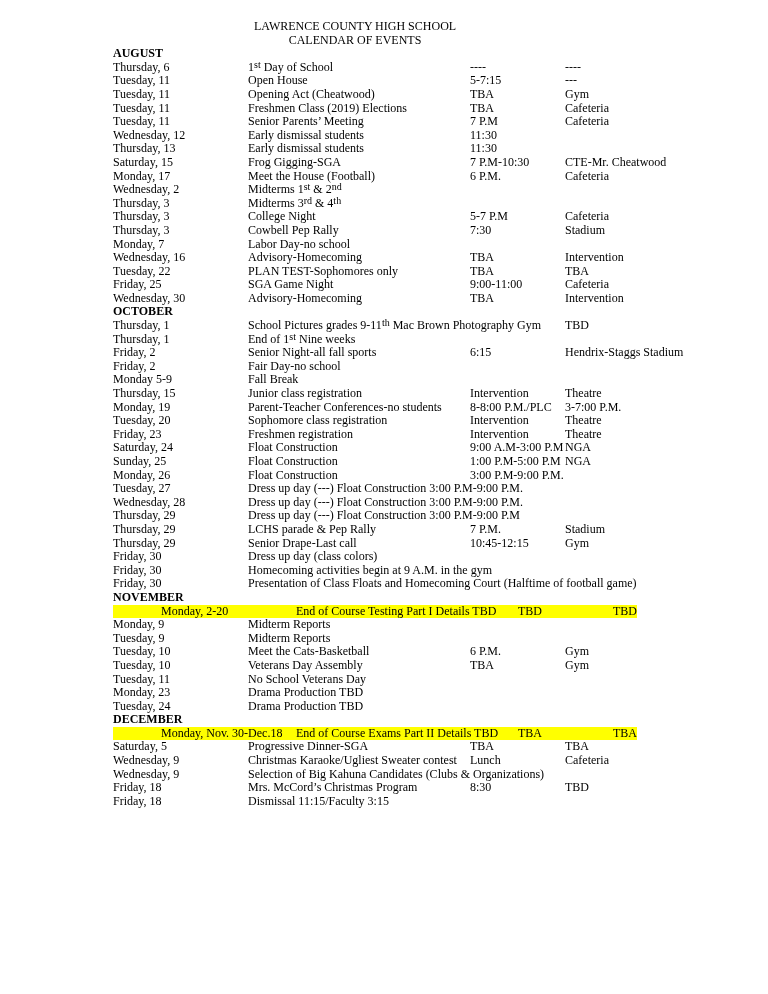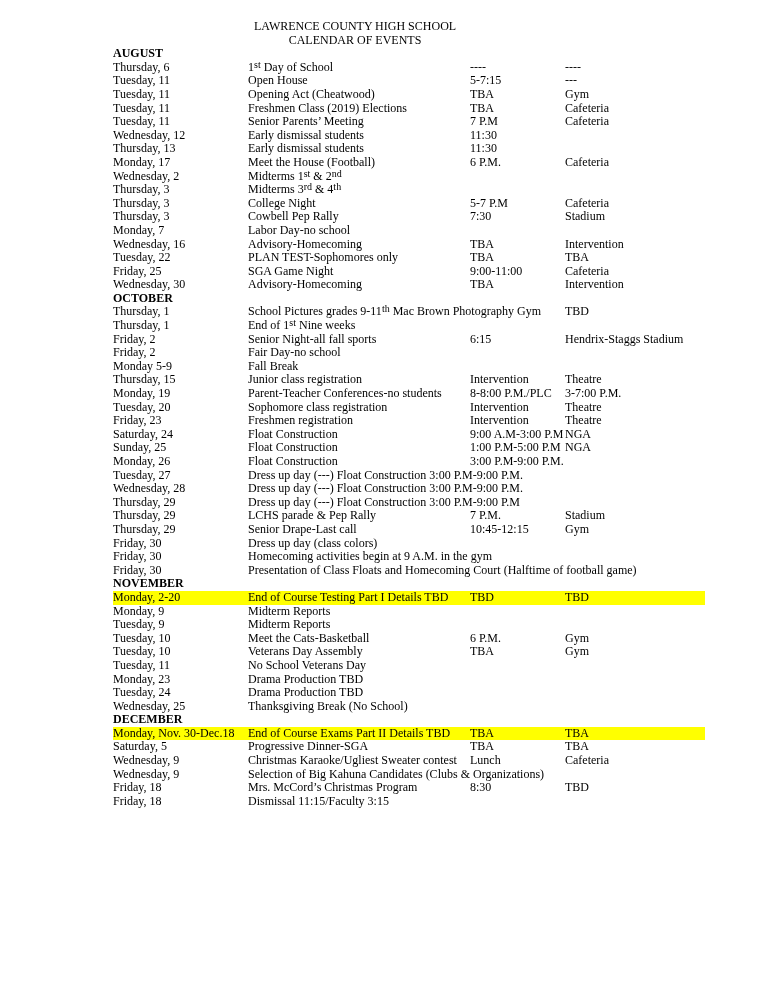--- a/index.html
+++ b/index.html
@@ -24,22 +24,23 @@
   .cal {
     margin-left: 113px;
     width: 610px;
   }
   .month { font-weight: bold; }
   .row {
     display: grid;
     grid-template-columns: 135px 222px 95px 1fr;
   }
   .row.hl {
-    width: 592px;
+    width: 524px;
     background: var(--hl, #ffff00);
+    padding-left: 48px;
   }
   .c { white-space: nowrap; }
   sup { font-size: 10px; line-height: 0; vertical-align: 3px; }
 </style>
 </head>
 <body>
 
 <div class="page">
   <div class="header">
     <div>LAWRENCE COUNTY HIGH SCHOOL</div>
@@ -83,20 +84,26 @@
         <div class="c time">11:30</div>
         <div class="c location"></div>
       </div>
       <div class="row">
         <div class="c date">Thursday, 13</div>
         <div class="c event">Early dismissal students</div>
         <div class="c time">11:30</div>
         <div class="c location"></div>
       </div>
       <div class="row">
+        <div class="c date">Saturday, 15</div>
+        <div class="c event">Frog Gigging-SGA</div>
+        <div class="c time">7 P.M-10:30</div>
+        <div class="c location">CTE-Mr. Cheatwood</div>
+      </div>
+      <div class="row">
         <div class="c date">Monday, 17</div>
         <div class="c event">Meet the House (Football)</div>
         <div class="c time">6 P.M.</div>
         <div class="c location">Cafeteria</div>
       </div>
       <div class="row">
         <div class="c date">Wednesday, 2</div>
         <div class="c event">Midterms 1<sup>st</sup> &amp; 2<sup>nd</sup></div>
         <div class="c time"></div>
         <div class="c location"></div>
@@ -312,26 +319,20 @@
         <div class="c event">Drama Production TBD</div>
         <div class="c time"></div>
         <div class="c location"></div>
       </div>
       <div class="row">
         <div class="c date">Tuesday, 24</div>
         <div class="c event">Drama Production TBD</div>
         <div class="c time"></div>
         <div class="c location"></div>
       </div>
-      <div class="row">
-        <div class="c date">Wednesday, 25</div>
-        <div class="c event">Thanksgiving Break (No School)</div>
-        <div class="c time"></div>
-        <div class="c location"></div>
-      </div>
       <div class="month">DECEMBER</div>
       <div class="row hl">
         <div class="c date">Monday, Nov. 30-Dec.18</div>
         <div class="c event">End of Course Exams Part II  Details TBD</div>
         <div class="c time">TBA</div>
         <div class="c location">TBA</div>
       </div>
       <div class="row">
         <div class="c date">Saturday, 5</div>
         <div class="c event">Progressive Dinner-SGA</div>

